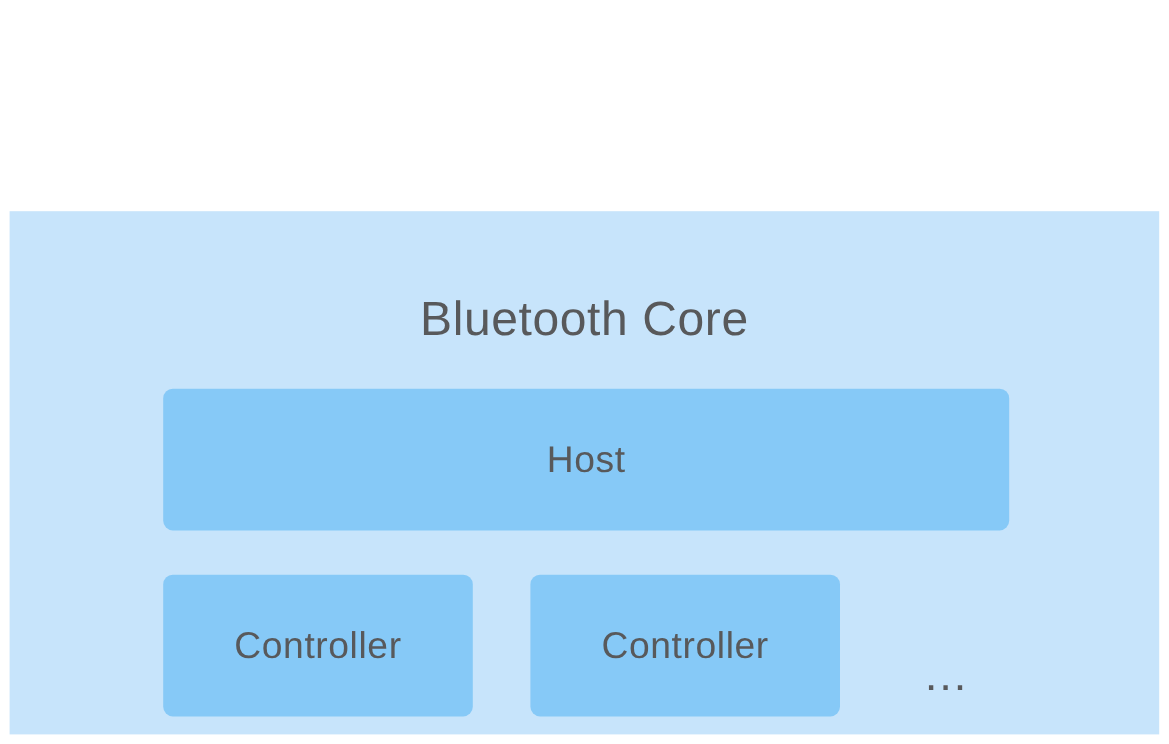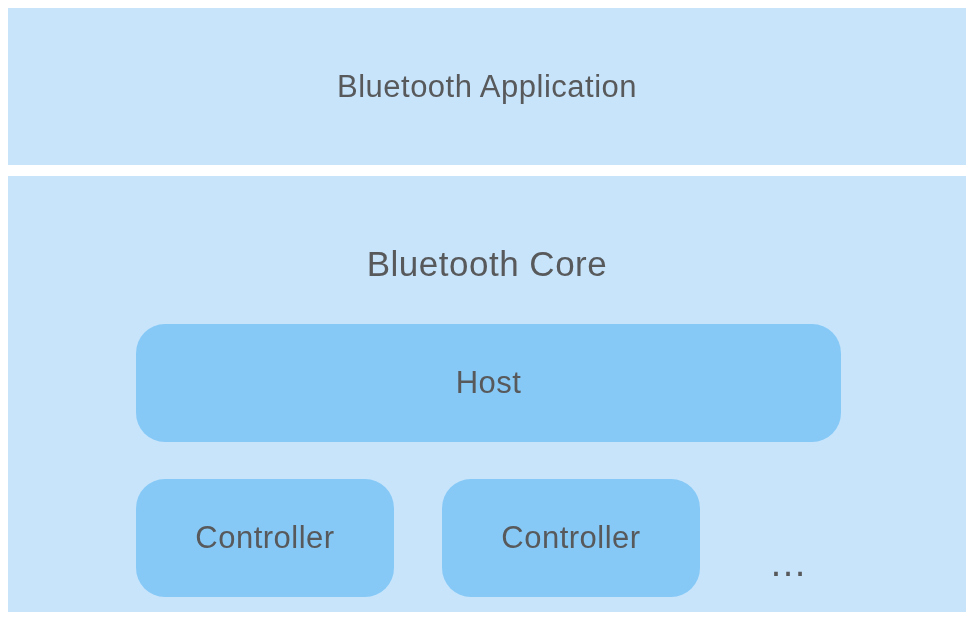--- a/index.html
+++ b/index.html
@@ -43,28 +43,28 @@
     font-size: 31px;
     color: var(--text-color);
     letter-spacing: 0.5px;
   }
   .core-title {
     position: absolute;
     top: 68px;
     left: 0;
     width: 100%;
     text-align: center;
-    font-size: 35px;
+    font-size: 40px;
     color: var(--text-color);
     letter-spacing: 0.5px;
   }
   .block {
     position: absolute;
     background: var(--block-bg);
-    border-radius: 29px;
+    border-radius: 8px;
     display: flex;
     align-items: center;
     justify-content: center;
     font-size: 31px;
     color: var(--text-color);
     letter-spacing: 0.5px;
   }
   .host-block {
     left: 128px;
     top: 148px;
@@ -101,23 +101,20 @@
     color: rgba(255, 255, 255, 0.78);
     text-shadow: 0 1px 1px rgba(120, 150, 175, 0.35);
     letter-spacing: 0.2px;
   }
 </style>
 </head>
 <body>
 
 <div class="canvas">
 
-  <div class="layer app-layer">
-    <span class="layer-title">Bluetooth Application</span>
-  </div>
 
   <div class="layer core-layer">
     <div class="core-title">Bluetooth Core</div>
 
     <div class="block host-block">
       <span>Host</span>
     </div>
 
     <div class="block controller-1">
       <span>Controller</span>

